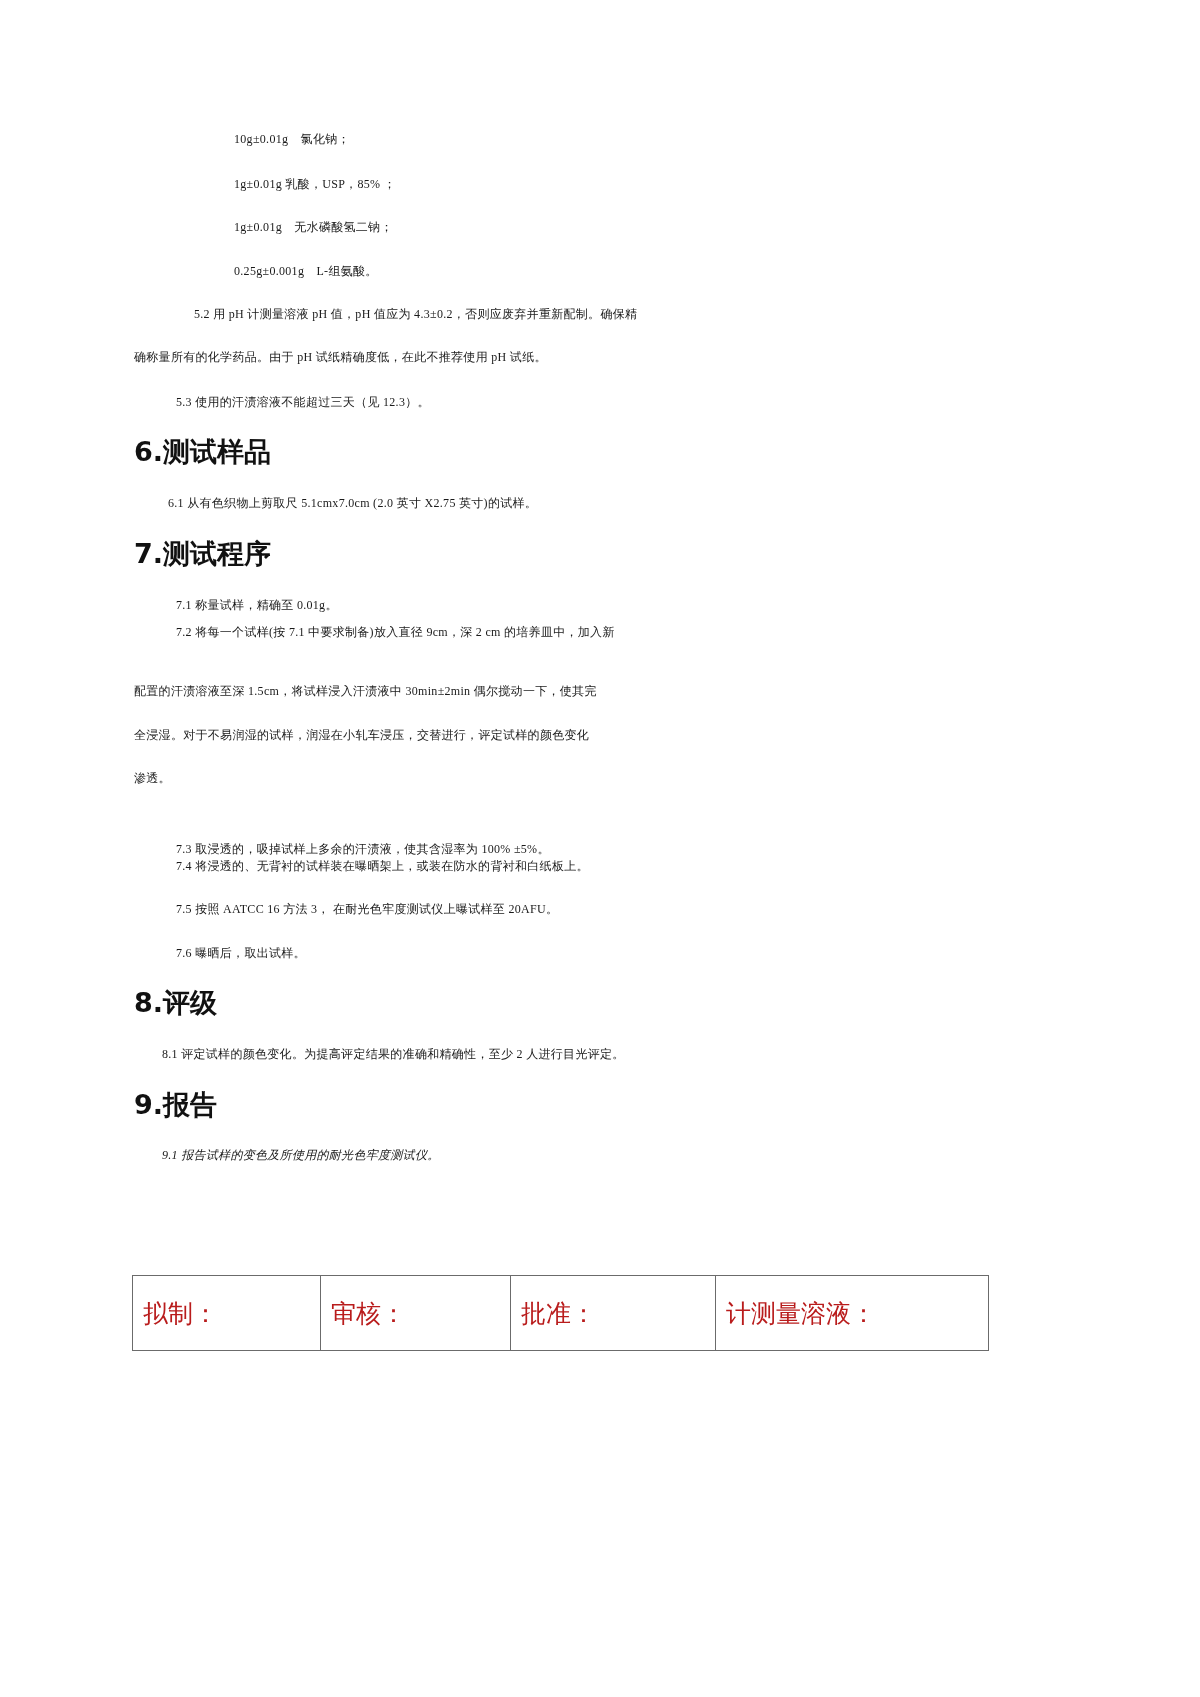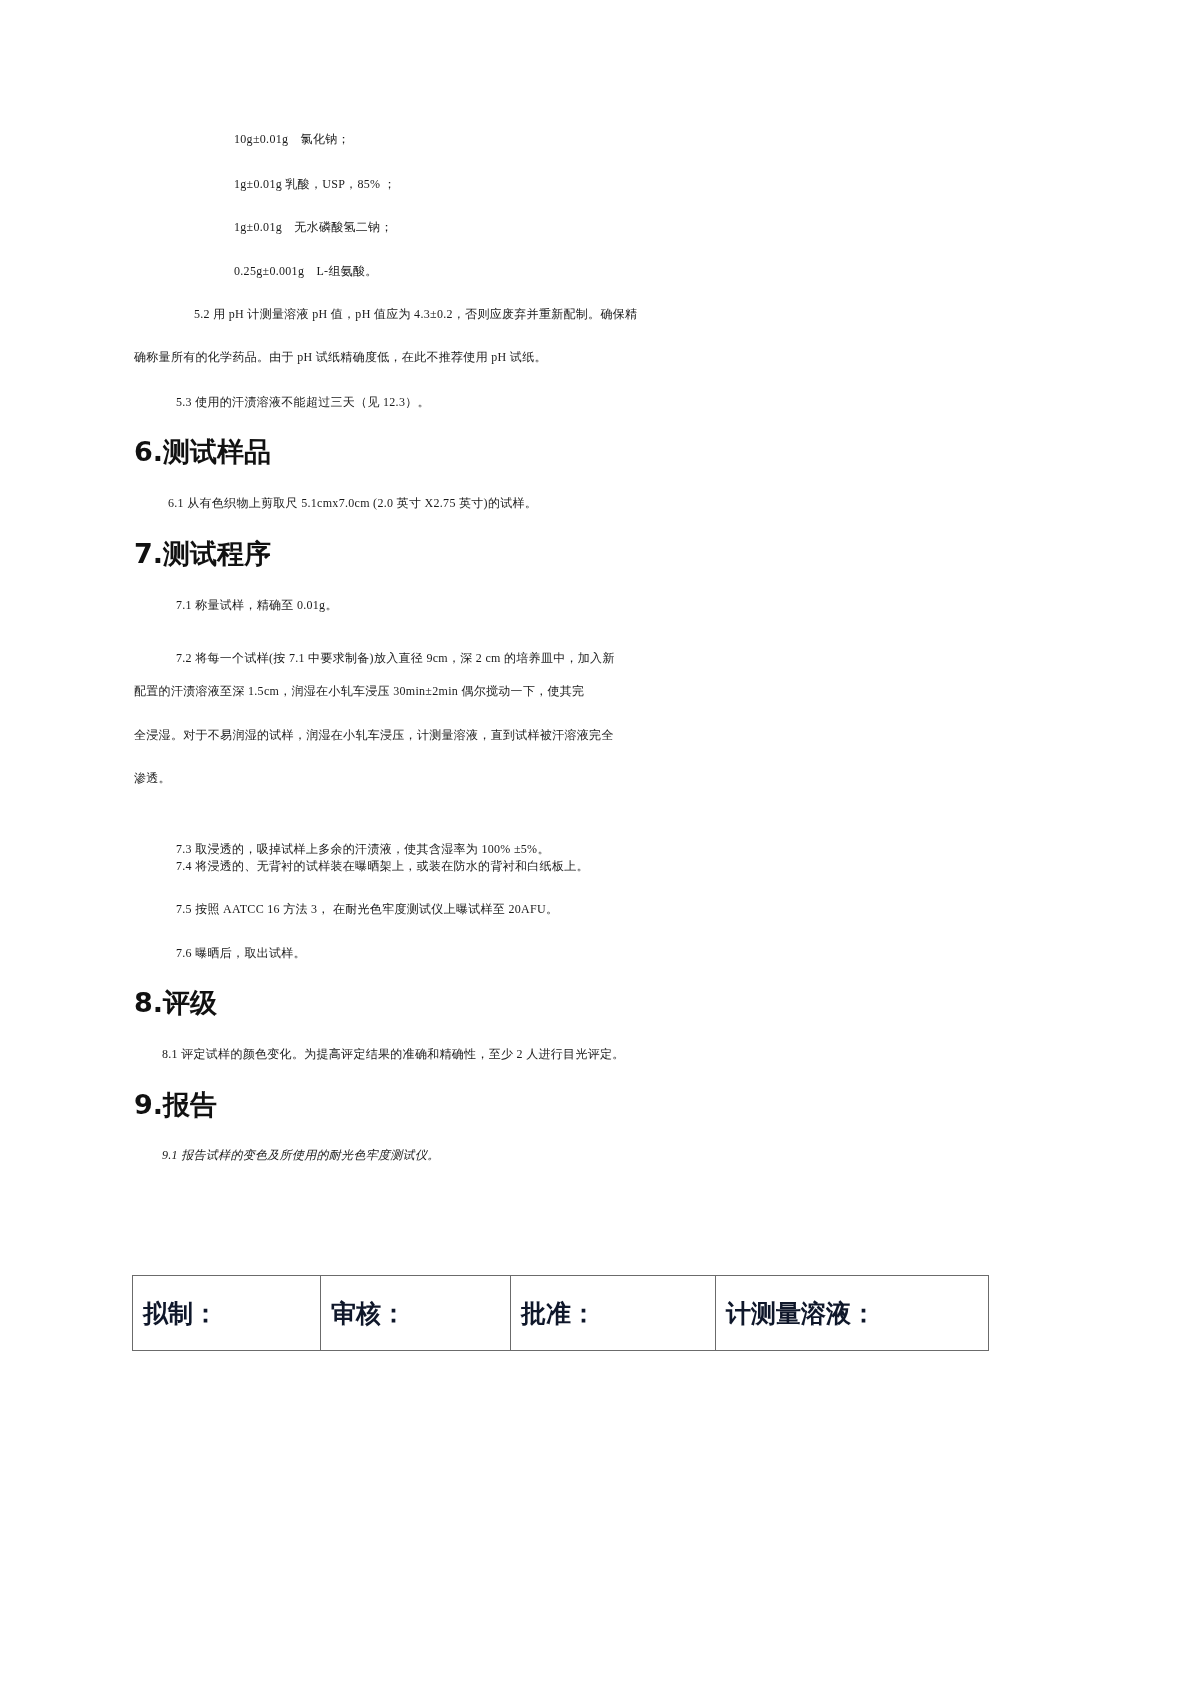--- a/index.html
+++ b/index.html
@@ -30,23 +30,23 @@
       position: absolute;
       left: 132px; top: 1275px;
       width: 856px; height: 76px;
       border-collapse: collapse;
       table-layout: fixed;
     }
     .sig-table td {
       border: 1.5px solid #6b6b6b;
       padding: 0 0 0 10px;
       font-family: "DejaVu Sans", "Liberation Sans", sans-serif;
-      font-weight: bold;
+      font-weight: normal;
       font-size: 25px;
-      color: #0f172a;
+      color: #b91c1c;
       vertical-align: middle;
       height: 74px;
     }
   </style>
 </head>
 <body>
 
 <div>
 
   <div class="line" style="left:234px; top:125px;">10g±0.01g　氯化钠；</div>
@@ -56,23 +56,23 @@
 
   <div class="line" style="left:176px; top:300px;margin-left:18px;">5.2 用 pH 计测量溶液  pH 值，pH 值应为 4.3±0.2，否则应废弃并重新配制。确保精</div>
   <div class="line" style="left:134px; top:343px;">确称量所有的化学药品。由于 pH 试纸精确度低，在此不推荐使用 pH 试纸。</div>
   <div class="line" style="left:176px; top:388px;">5.3 使用的汗渍溶液不能超过三天（见 12.3）。</div>
 
   <div class="heading" style="left:134px; top:435px;">6.测试样品</div>
   <div class="line" style="left:168px; top:489px;">6.1 从有色织物上剪取尺  5.1cmx7.0cm (2.0 英寸 X2.75 英寸)的试样。</div>
 
   <div class="heading" style="left:134px; top:537px;">7.测试程序</div>
   <div class="line" style="left:176px; top:591px;">7.1 称量试样，精确至 0.01g。</div>
-  <div class="line" style="left:176px; top:644px;">7.2 将每一个试样(按 7.1 中要求制备)放入直径 9cm，深 2 cm  的培养皿中，加入新</div>
-  <div class="line" style="left:134px; top:677px;">配置的汗渍溶液至深 1.5cm，润湿在小轧车浸压 30min±2min 偶尔搅动一下，使其完</div>
-  <div class="line" style="left:134px; top:721px;">全浸湿。对于不易润湿的试样，润湿在小轧车浸压，计测量溶液，直到试样被汗溶液完全</div>
+  <div class="line" style="left:176px; top:618px;">7.2 将每一个试样(按 7.1 中要求制备)放入直径 9cm，深 2 cm  的培养皿中，加入新</div>
+  <div class="line" style="left:134px; top:677px;">配置的汗渍溶液至深 1.5cm，将试样浸入汗渍液中 30min±2min 偶尔搅动一下，使其完</div>
+  <div class="line" style="left:134px; top:721px;">全浸湿。对于不易润湿的试样，润湿在小轧车浸压，交替进行，评定试样的颜色变化</div>
   <div class="line" style="left:134px; top:764px;">渗透。</div>
   <div class="line" style="left:176px; top:835px;">7.3 取浸透的，吸掉试样上多余的汗渍液，使其含湿率为 100% ±5%。</div>
   <div class="line" style="left:176px; top:852px;">7.4 将浸透的、无背衬的试样装在曝晒架上，或装在防水的背衬和白纸板上。</div>
   <div class="line" style="left:176px; top:895px;font-family:Liberation Serif, serif;">7.5 按照 AATCC 16 方法 3，  在耐光色牢度测试仪上曝试样至 20AFU。</div>
   <div class="line" style="left:176px; top:939px;">7.6 曝晒后，取出试样。</div>
 
   <div class="heading" style="left:134px; top:986px;">8.评级</div>
   <div class="line" style="left:162px; top:1040px;">8.1 评定试样的颜色变化。为提高评定结果的准确和精确性，至少 2 人进行目光评定。</div>
 
   <div class="heading" style="left:134px; top:1088px;">9.报告</div>

